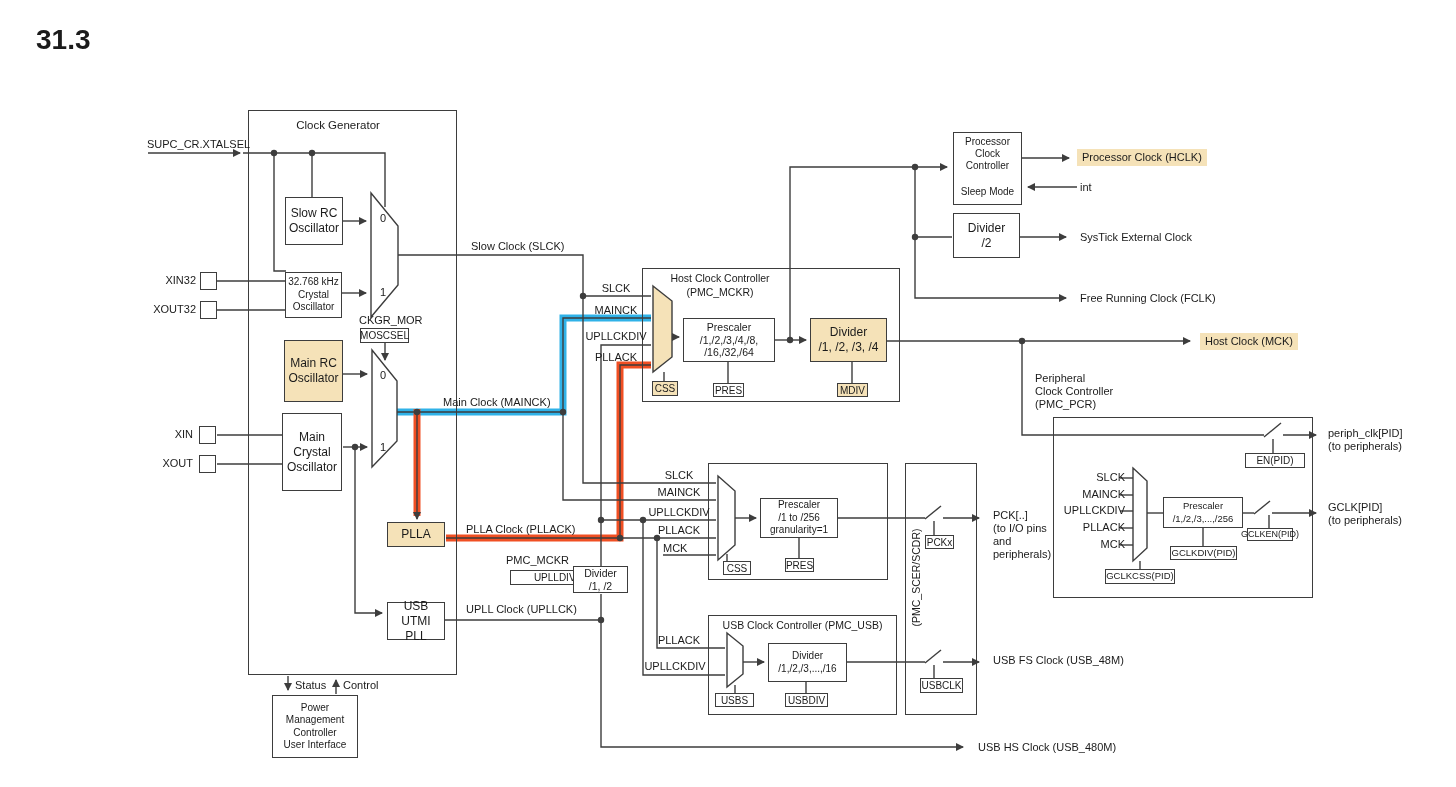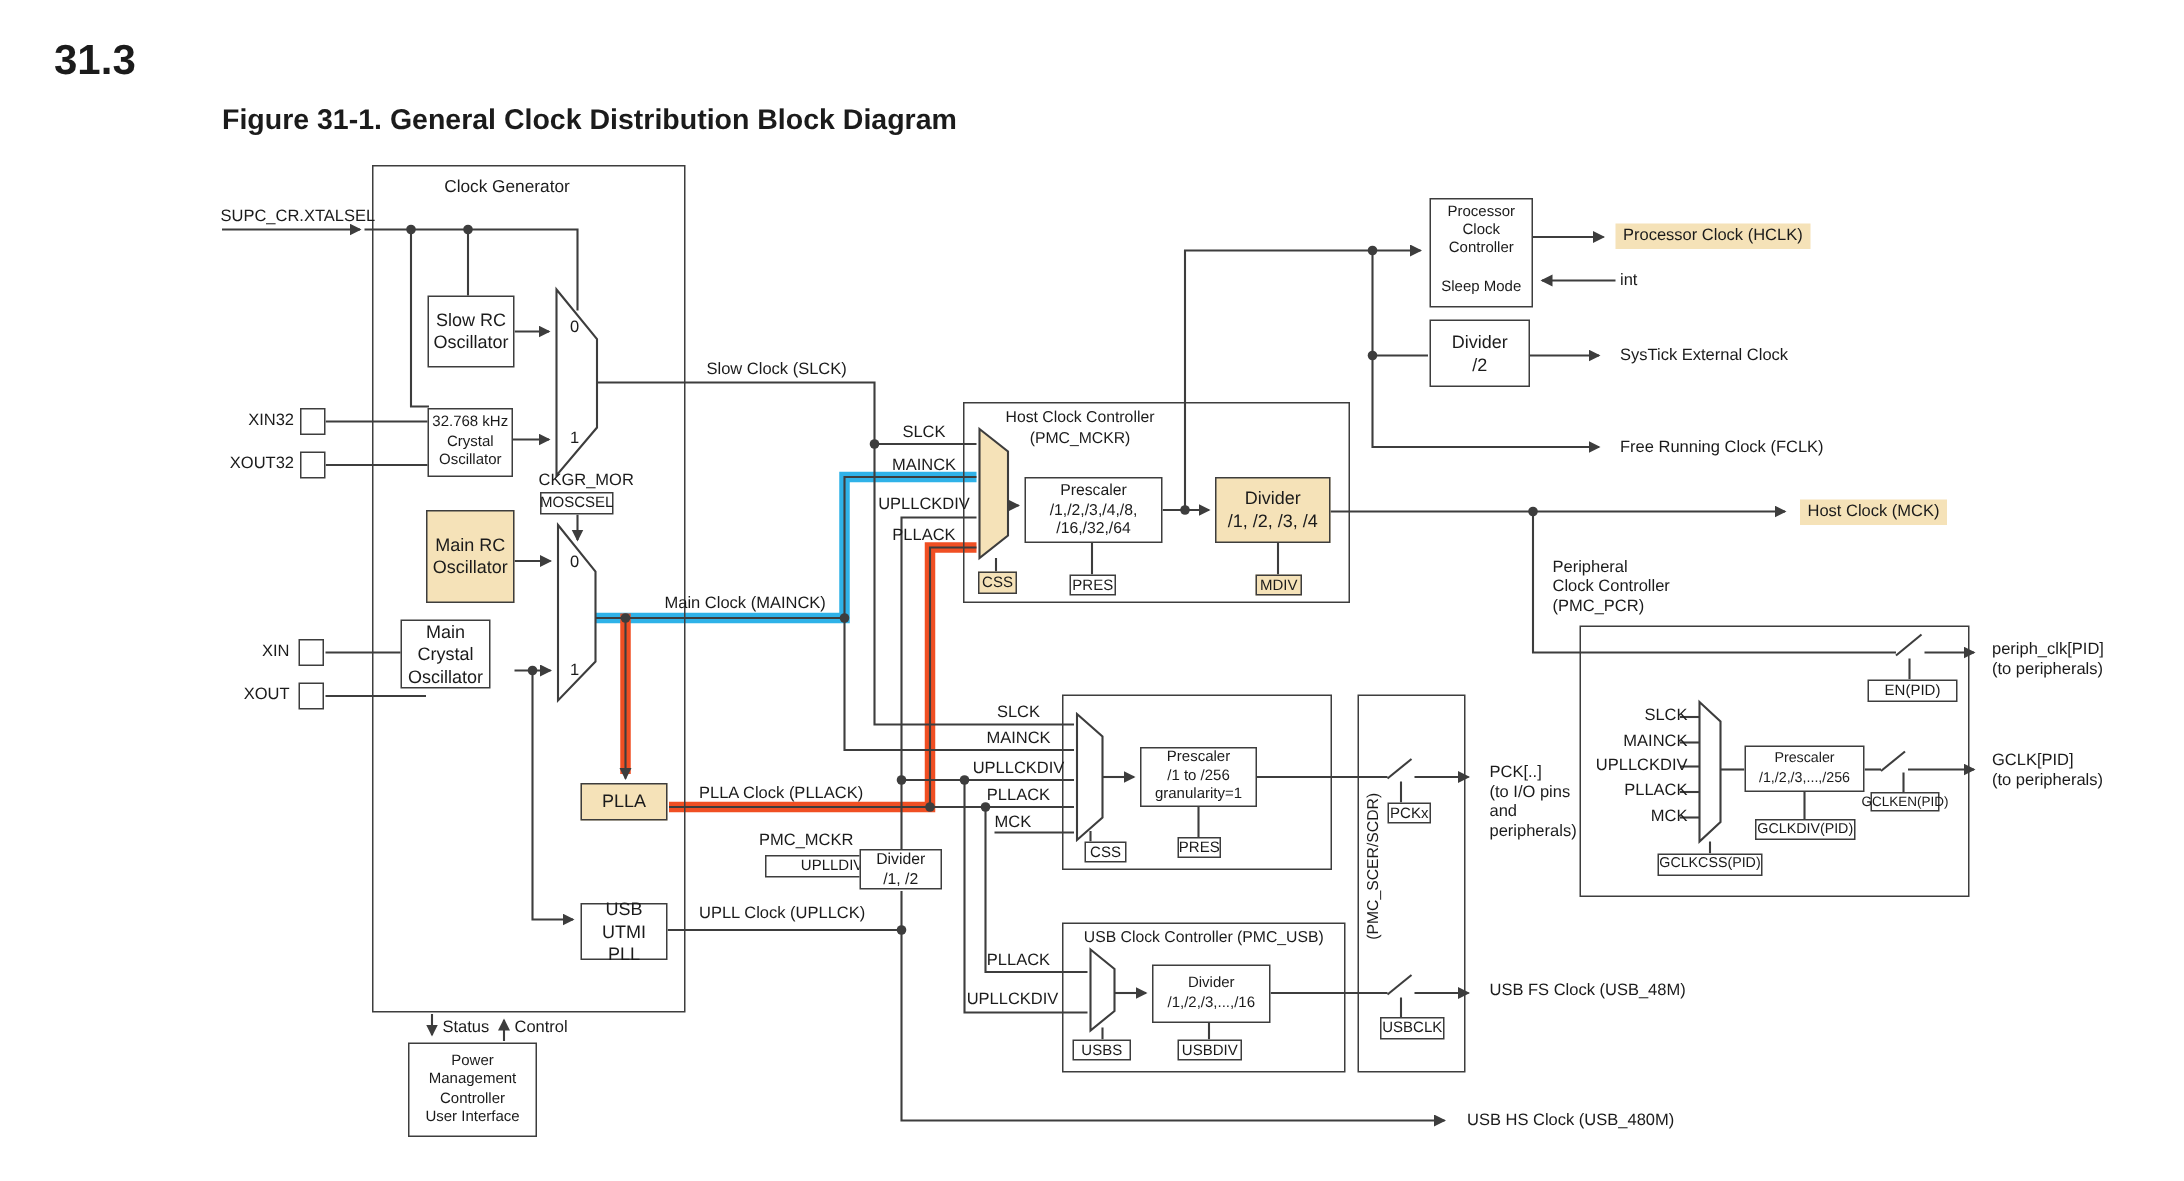--- a/index.html
+++ b/index.html
@@ -27,21 +27,20 @@
   .hlb{fill:none;stroke:var(--blue);stroke-width:7;}
   .hlr{fill:none;stroke:var(--red);stroke-width:7;}
   .dot{fill:var(--line);}
 </style>
 </head>
 <body>
 
 <div id="stage">
 
   <div class="h1num">31.3</div>
-  <div class="h2">Figure 31-1. General Clock Distribution Block Diagram</div>
 
   <svg width="1456" height="787">
     <defs>
       <marker id="arr" markerWidth="9" markerHeight="9" refX="7" refY="4" orient="auto" markerUnits="userSpaceOnUse">
         <path d="M0,0 L8,4 L0,8 Z" fill="#3D3D3D"></path>
       </marker>
     </defs>
 
     <g>
       <polyline class="hlb" points="397,412 563,412 563,318 651,318"></polyline>
@@ -171,21 +170,21 @@
   <div class="lbl rt" style="left:143px;top:457px;width:50px;">XOUT</div>
   <div class="pad" style="left:199px;top:455px;"></div>
 
   <div class="box" style="left:285px;top:197px;width:58px;height:48px;">Slow RC
 Oscillator</div>
   <div class="box" style="left:285px;top:272px;width:57px;height:46px;font-size:10px;">32.768 kHz
 Crystal
 Oscillator</div>
   <div class="box tan" style="left:284px;top:340px;width:59px;height:62px;">Main RC
 Oscillator</div>
-  <div class="box" style="left:267px;top:413px;width:60px;height:46px;">Main
+  <div class="box" style="left:282px;top:413px;width:60px;height:78px;">Main
 Crystal
 Oscillator</div>
   <div class="box tan" style="left:387px;top:522px;width:58px;height:25px;">PLLA</div>
   <div class="box" style="left:387px;top:602px;width:58px;height:38px;">USB UTMI
 PLL</div>
 
   <div class="lbl ctr" style="left:377px;top:212px;width:12px;">0</div>
   <div class="lbl ctr" style="left:377px;top:286px;width:12px;">1</div>
   <div class="lbl ctr" style="left:377px;top:369px;width:12px;">0</div>
   <div class="lbl ctr" style="left:377px;top:441px;width:12px;">1</div>

